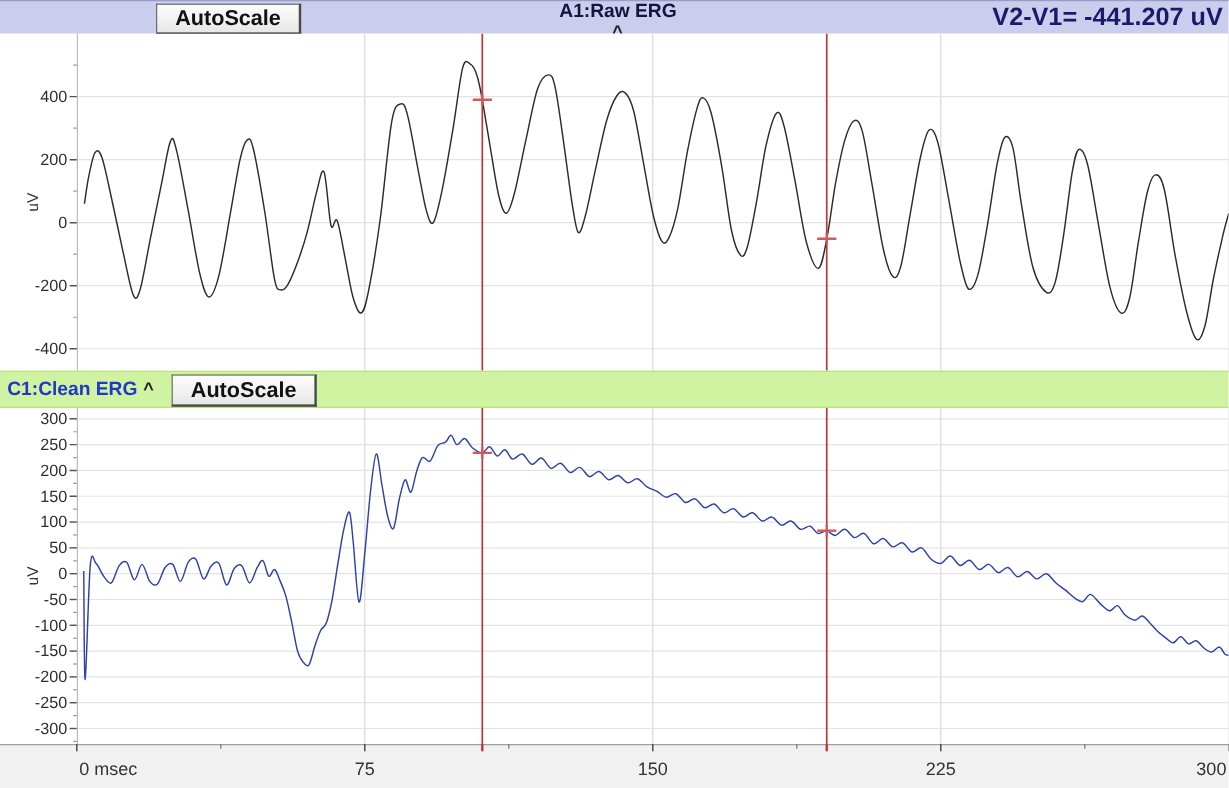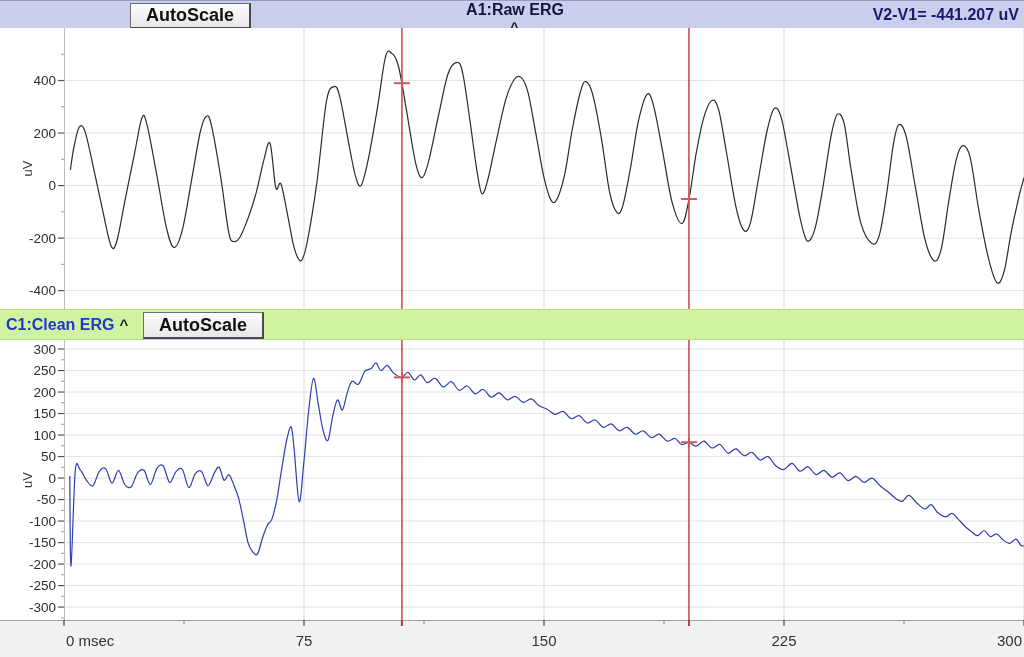--- a/index.html
+++ b/index.html
@@ -18,21 +18,21 @@
   .autoscale{
     position:absolute;top:2px;height:26px;padding:0 15px;
     background:linear-gradient(#fdfdfd,#e7e7e7);
     border:1px solid #6e6e6e;border-right:2px solid #4a4a4a;border-bottom:2px solid #4a4a4a;
     font-family:"Liberation Sans",sans-serif;font-weight:bold;font-size:18px;color:#111;
     cursor:pointer;box-sizing:border-box;
   }
   #btn-a1{left:130px;}
   #btn-c1{left:143px;top:2px;height:27px;}
   .measure{position:absolute;right:5px;top:0;height:100%;display:flex;align-items:center;
-    font-weight:bold;font-size:16px;white-space:nowrap;}
+    font-weight:bold;font-size:21px;white-space:nowrap;}
   #hdr-a1 .measure{color:#1a1a6a;}
   #hdr-c1 .measure{color:#1536cc;}
   svg{position:absolute;left:0;display:block;}
   #chart-raw{top:28px;}
   #chart-clean{top:340px;}
   #x-strip{top:620px;}
 </style>
 </head>
 <body>
 

